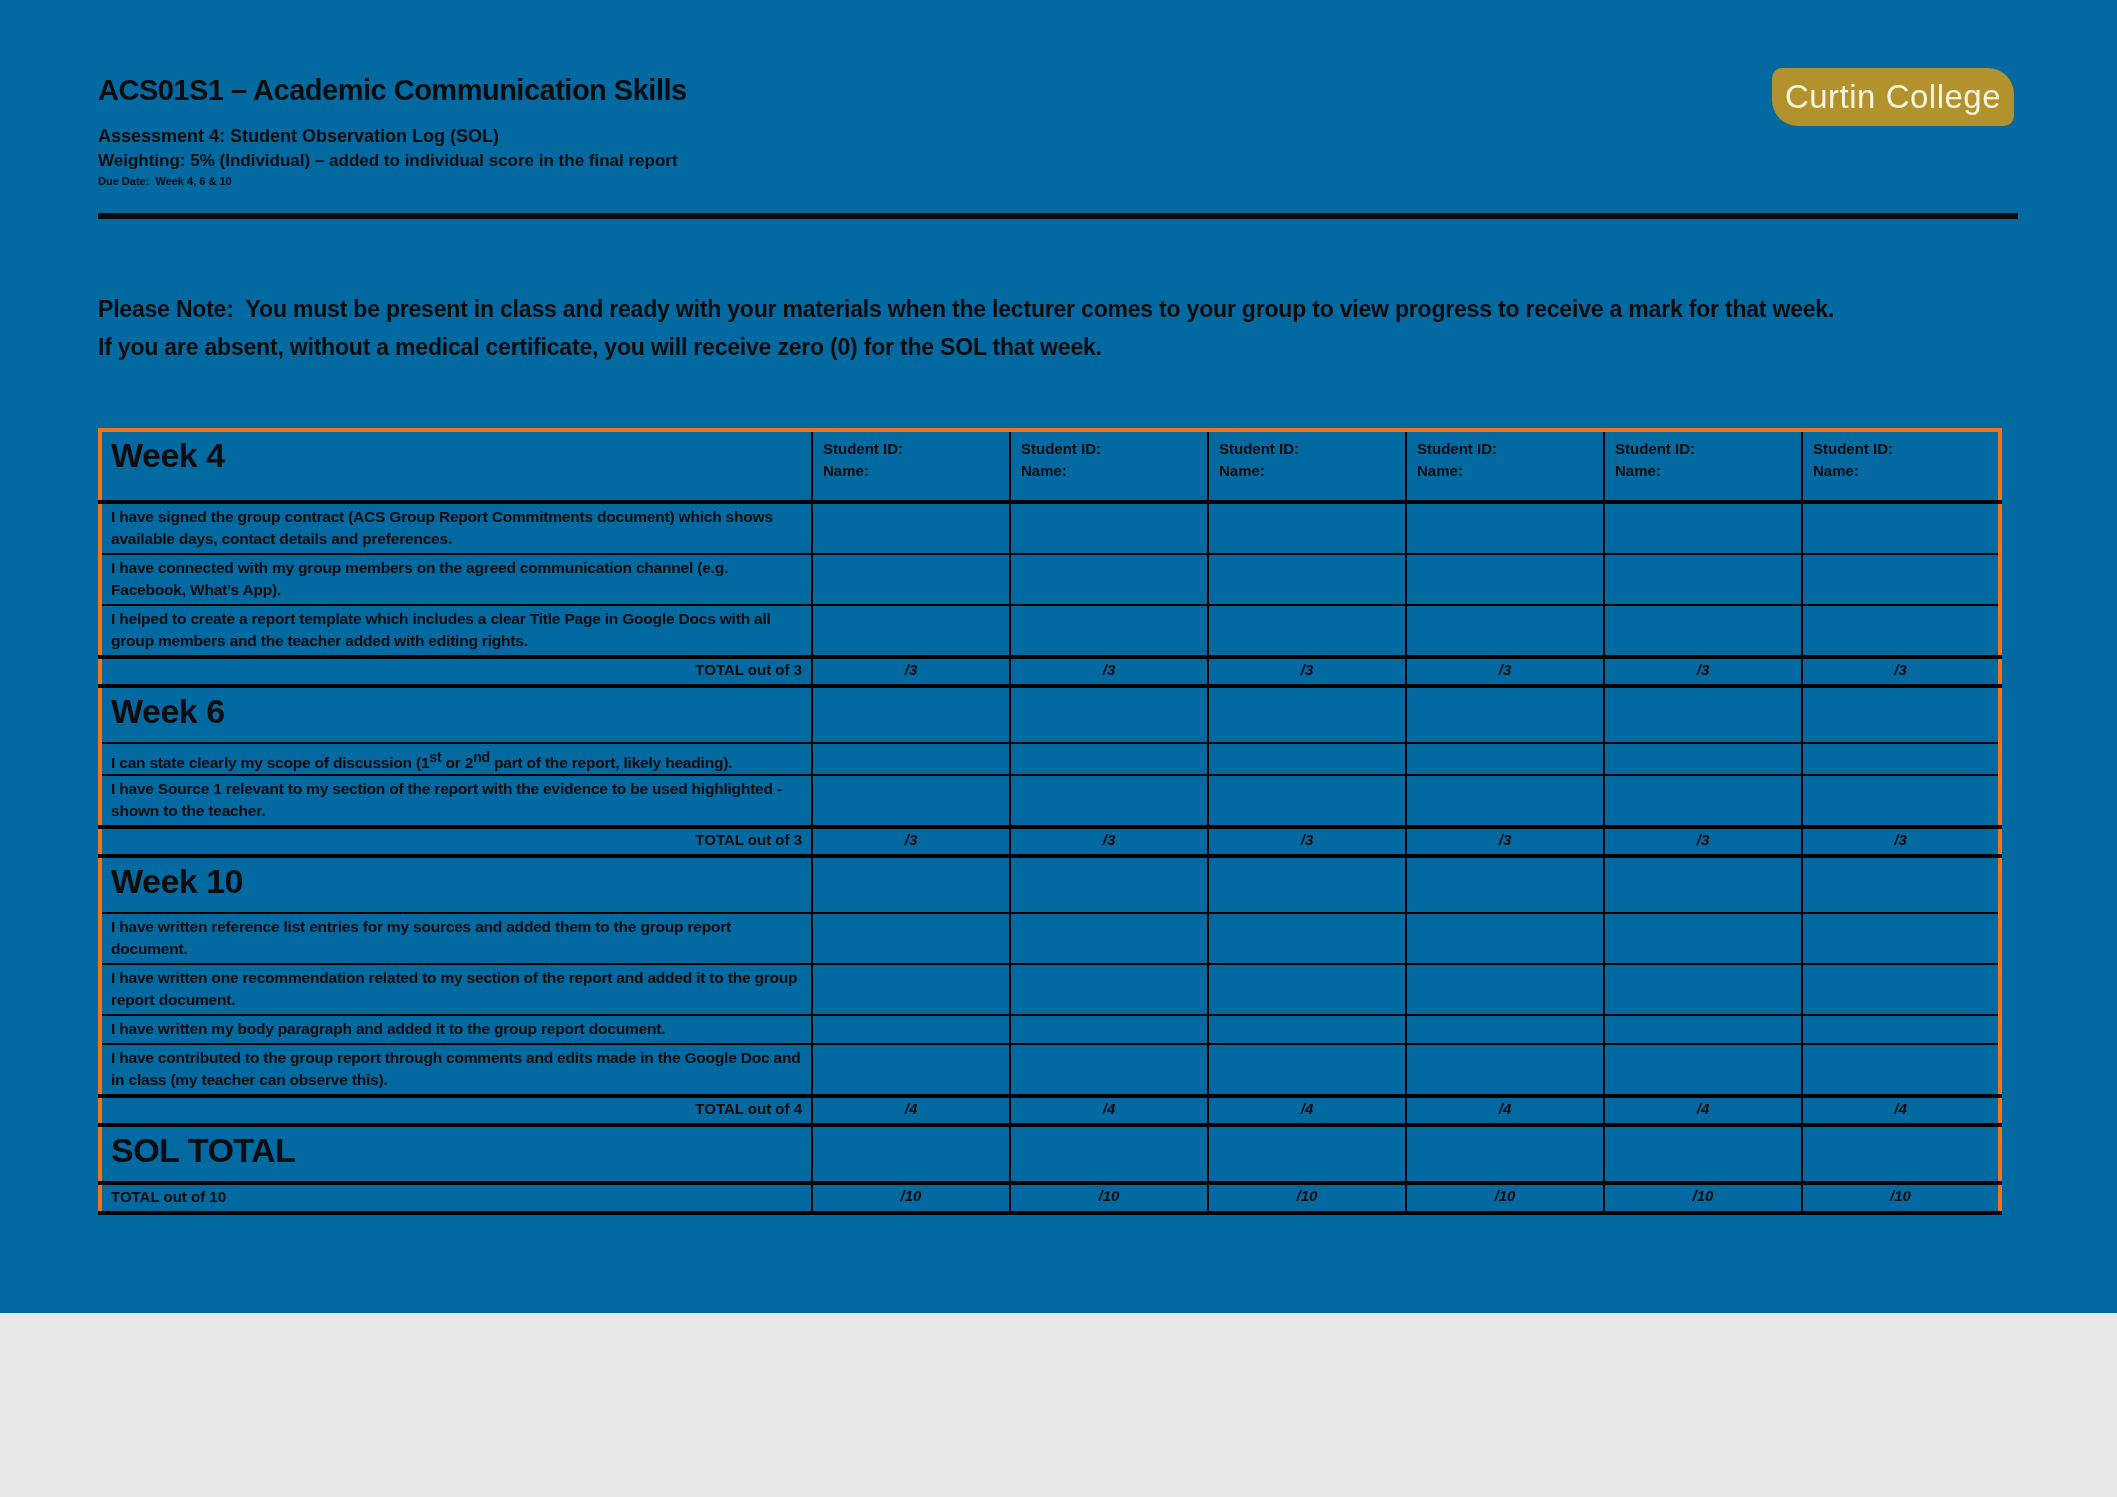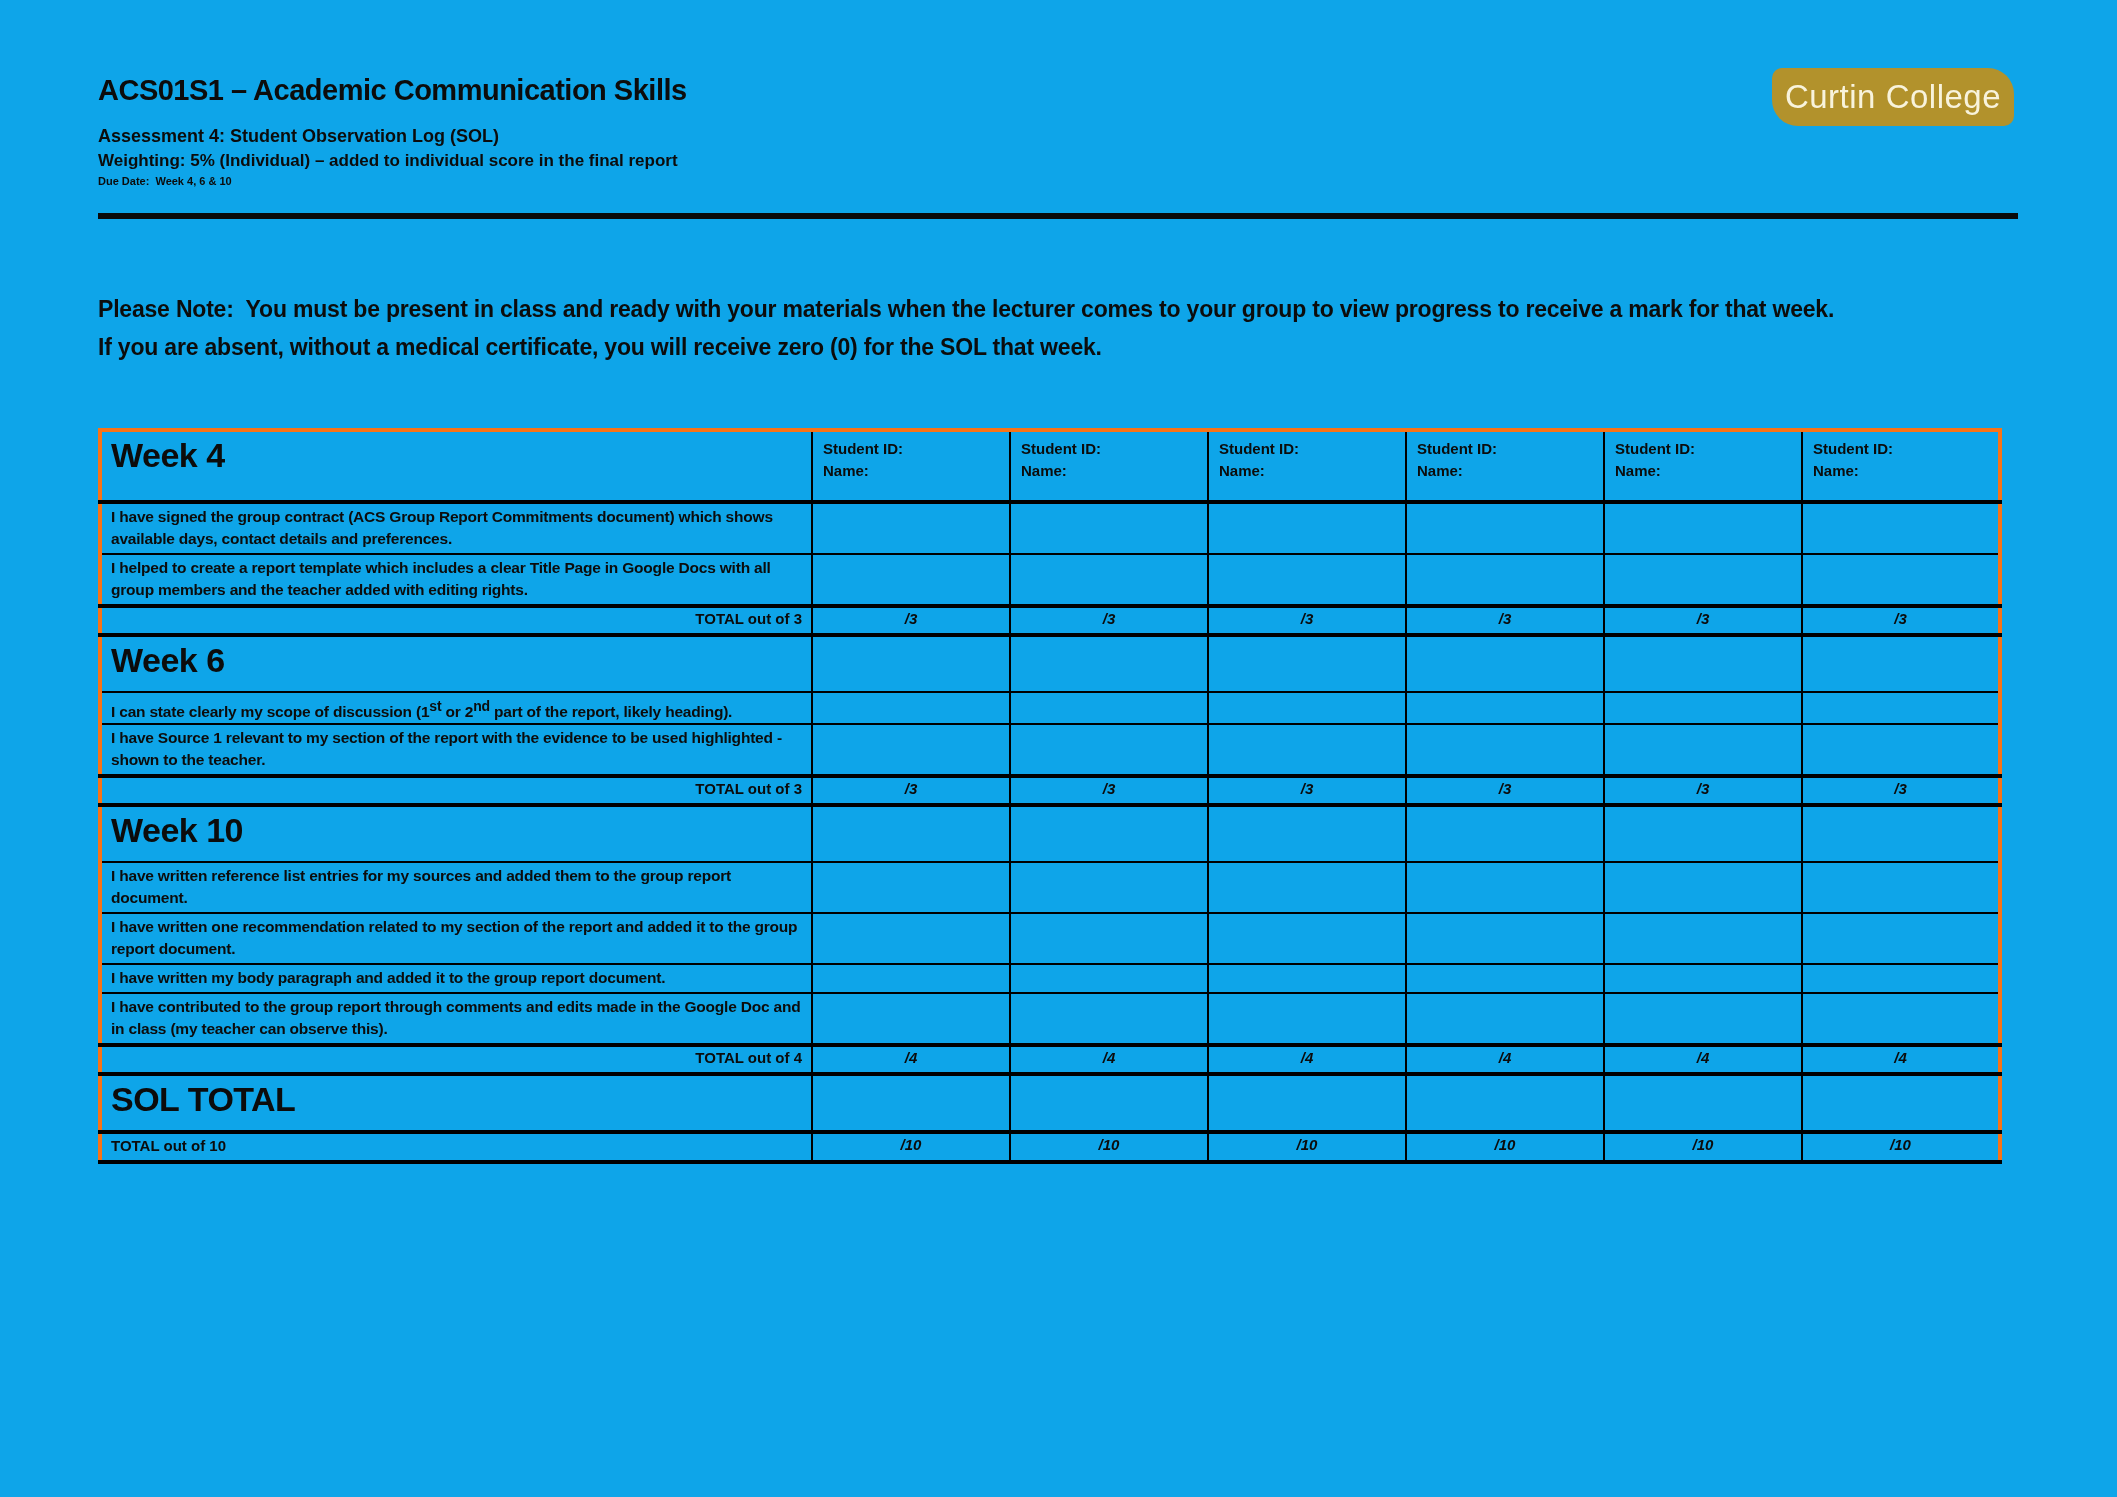--- a/index.html
+++ b/index.html
@@ -1,19 +1,19 @@
 <!DOCTYPE html>
 <html><head>
 <meta charset="utf-8">
 <style>
   html,body { margin:0; padding:0; background:#e8e8e8; }
   .page {
     position:relative;
-    width:2117px; height:1497px;
-    background:#0ea5e9;
+    width:2117px; height:1313px;
+    background:#0369a1;
     font-family:"Liberation Sans", sans-serif;
     color:#0c0c0c;
     overflow:hidden;
   }
   
   .course-title {
     position:absolute; left:98px; top:74px;
     font-size:29px; font-weight:bold; letter-spacing:-0.5px;
     white-space:pre-wrap; margin:0;
   }
@@ -152,20 +152,29 @@
       <tr class="rc2">
         <td class="crit">I have signed the group contract (ACS Group Report Commitments document) which shows available days, contact details and preferences.</td>
         <td></td>
           <td></td>
           <td></td>
           <td></td>
           <td></td>
           <td></td>
       </tr>
       <tr class="rc2">
+        <td class="crit">I have connected with my group members on the agreed communication channel (e.g. Facebook, What’s App).</td>
+        <td></td>
+          <td></td>
+          <td></td>
+          <td></td>
+          <td></td>
+          <td></td>
+      </tr>
+      <tr class="rc2">
         <td class="crit">I helped to create a report template which includes a clear Title Page in Google Docs with all group members and the teacher added with editing rights.</td>
         <td></td>
           <td></td>
           <td></td>
           <td></td>
           <td></td>
           <td></td>
       </tr>
       <tr class="rt">
         <td class="total-label">TOTAL out of 3</td>

